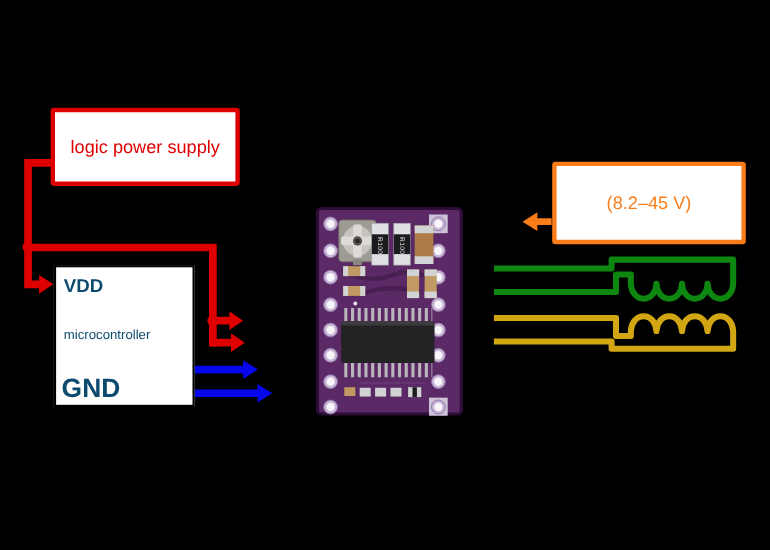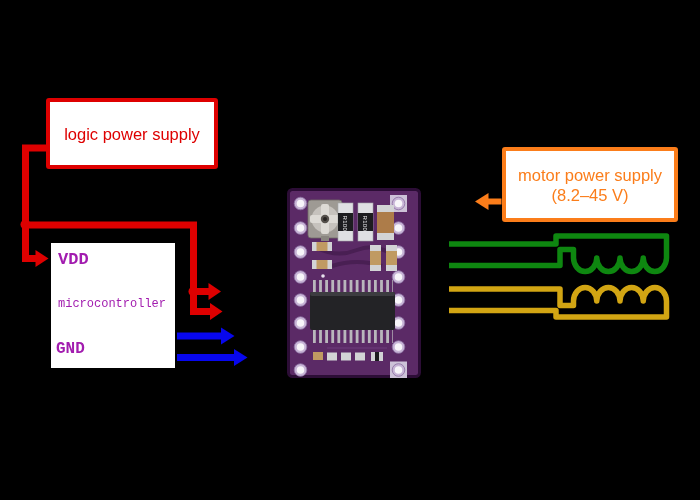--- a/index.html
+++ b/index.html
@@ -12,25 +12,25 @@
   .supply-box{
     position:absolute;background:var(--box-fill,#fff);border-radius:3px;
     display:flex;flex-direction:column;justify-content:center;align-items:center;
     text-align:center;line-height:20px;font-size:16.5px;font-weight:400;
   }
   .supply-box.logic{left:46px;top:98px;width:164px;height:63px;border:4px solid var(--red);color:var(--red);}
   .supply-box.motor{left:502px;top:147px;width:168px;height:67px;border:4px solid var(--orange);color:var(--orange);}
   
   .mcu-box{
     position:absolute;left:49px;top:241px;width:128px;height:129px;
-    background:#fff;border:2.5px solid #000;box-sizing:border-box;color:#a21caf;font-family:Liberation Mono, monospace;
+    background:#fff;border:2.5px solid #000;box-sizing:border-box;color:#0c4a6e;
   }
   .mcu-box .vdd{position:absolute;left:7px;top:7px;font-size:17px;font-weight:700;}
   .mcu-box .name{position:absolute;left:7px;top:54px;font-size:12px;font-weight:400;}
-  .mcu-box .gnd{position:absolute;left:5px;top:97px;font-size:16px;font-weight:700;text-align:center;}
+  .mcu-box .gnd{position:absolute;left:5px;top:97px;font-size:24px;font-weight:700;text-align:center;}
   
   svg{display:block;}
   .wire-red{stroke:var(--red);stroke-width:7;fill:none;stroke-linejoin:miter;}
   .head-red{fill:var(--red);stroke:none;}
   .dot-red{fill:var(--red);stroke:none;}
   .wire-blue{stroke:var(--blue);stroke-width:7;fill:none;}
   .head-blue{fill:var(--blue);stroke:none;}
   .wire-orange{stroke:var(--orange);stroke-width:6;fill:none;}
   .head-orange{fill:var(--orange);stroke:none;}
   .wire-green{stroke:var(--green);stroke-width:5.5;fill:none;stroke-linejoin:round;}
@@ -170,21 +170,20 @@
       <rect x="84" y="164" width="12" height="9" fill="#d2d3d5"></rect>
       <rect x="88" y="164" width="4" height="9" fill="#1c1c1f"></rect>
     </g>
   </svg>
 
   <div class="supply-box logic">
     <div>logic power supply</div>
   </div>
 
   <div class="supply-box motor">
-    <div>motor power supply</div>
     <div>(8.2–45 V)</div>
   </div>
 
   <div class="mcu-box">
     <div class="vdd">VDD</div>
     <div class="name">microcontroller</div>
     <div class="gnd">GND</div>
   </div>
 
 </div>

